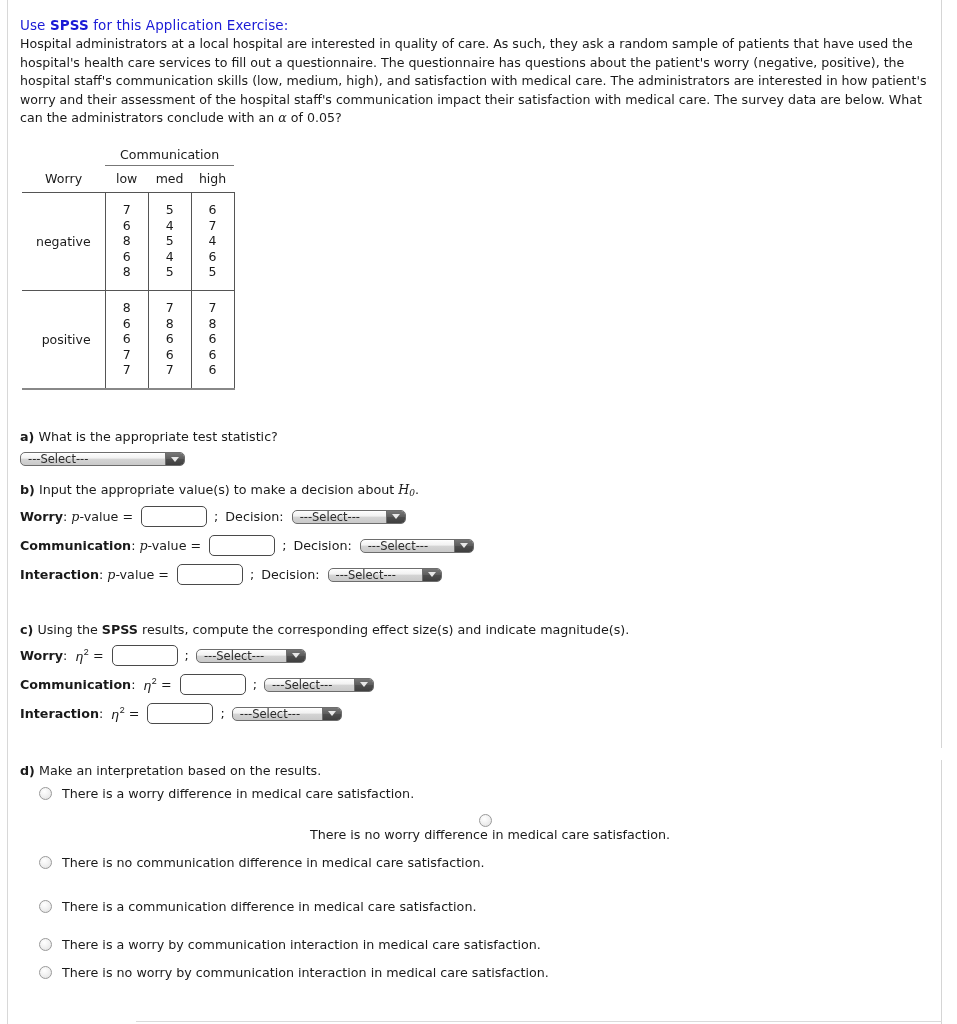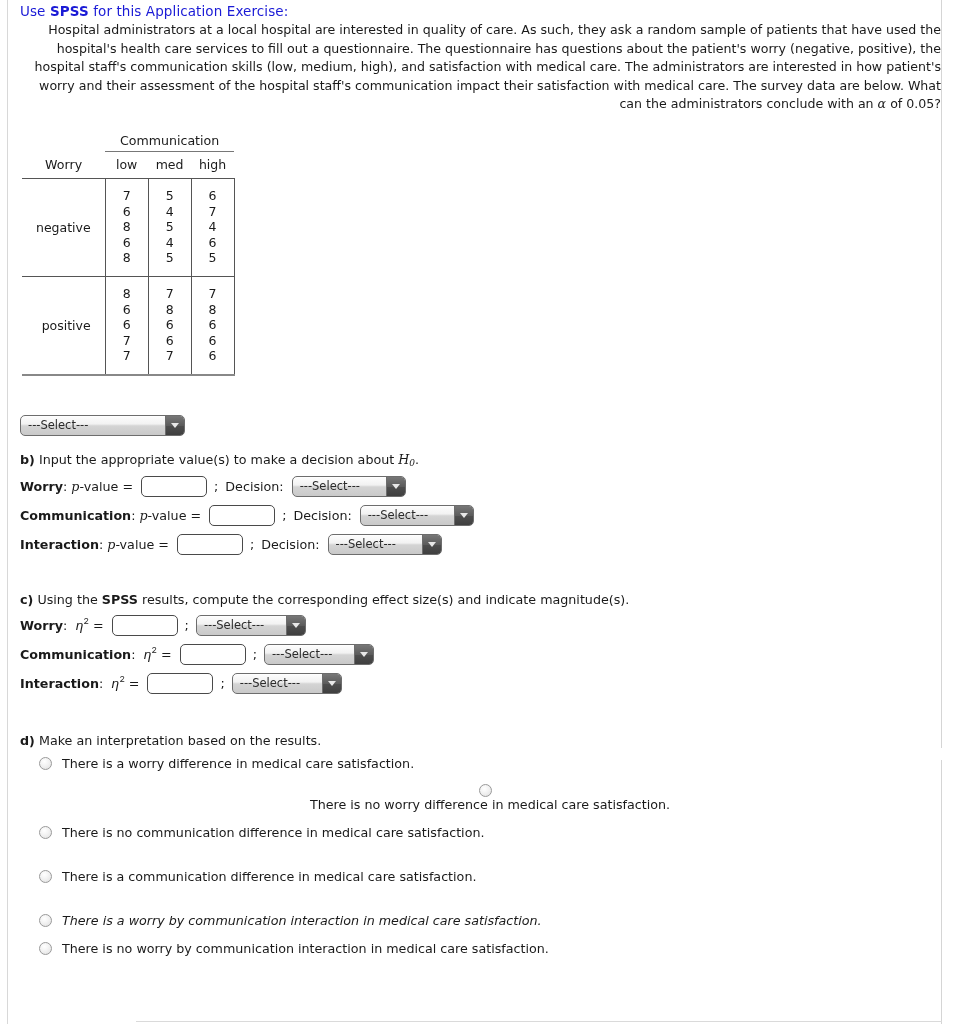--- a/index.html
+++ b/index.html
@@ -29,39 +29,38 @@
     position: absolute; left: 941px; top: 760px; width: 1px; height: 264px;
     background: #d5d5d5;
   }
   .frame-bottom {
     position: absolute; left: 136px; top: 1021px; width: 806px; height: 1px;
     background: #dadada;
   }
 
   .page { position: absolute; left: 0; top: 0; width: 957px; }
 
-  .inner { padding-left: 20px; padding-right: 16px; padding-top: 1px; }
+  .inner { padding-left: 20px; padding-right: 16px; padding-top: 15px; }
 
   
   .exercise-heading {
     color: #1a1ad6;
     font-size: 13.5px;
     margin: 2px 0 2px 0;
     font-weight: normal;
     letter-spacing: .1px;
   }
   .exercise-heading b { font-weight: bold; }
 
   .prompt {
     font-size: 12.6px;
     line-height: 18.6px;
     color: #1a1a1a;
     max-width: 922px;
     margin: 0;
-    text-align: right;
   }
   .prompt i { font-family: "DejaVu Serif", "Liberation Serif", serif; font-style: italic; }
 
   
   .table-wrap { margin-top: 19px; margin-left: 2px; position: relative; }
   table.datatable {
     border-collapse: collapse;
     font-size: 12.5px;
   }
   table.datatable td, table.datatable th { padding: 0; font-weight: normal; }
@@ -139,21 +138,21 @@
     height: 21px;
     border: 1px solid #4a4a4a;
     border-radius: 5px;
     background: #fff;
     vertical-align: middle;
   }
 
   .select {
     display: inline-flex;
     align-items: center;
-    height: 21px;
+    height: 14px;
     border: 1px solid #6d6d6d;
     border-radius: 5px;
     background: linear-gradient(to bottom, #fdfdfd 0%, #f2f2f2 42%, #d4d4d4 52%, #c9c9c9 100%);
     vertical-align: middle;
     overflow: hidden;
     position: relative;
     box-shadow: 0 1px 0 rgba(255,255,255,.6) inset;
   }
   .select .sel-text {
     padding-left: 7px;
@@ -233,20 +232,21 @@
         <td class="rowlabel">positive</td>
         <td class="datacell"><span>8<br>6<br>6<br>7<br>7</span></td>
         <td class="datacell mid"><span>7<br>8<br>6<br>6<br>7</span></td>
         <td class="datacell last"><span>7<br>8<br>6<br>6<br>6</span></td>
       </tr>
     </tbody>
         </table>
   </div>
 
   <div class="qsection" style="margin-top:39px;">
+    <div class="qlabel"><b>a)</b> <span>What is the appropriate test statistic?</span></div>
     <div style="margin-top:7px;">
       <div class="select" style="width:165px;">
         <span class="sel-text">---Select---</span>
         <span class="sel-arrow">
               <i></i>
             </span>
       </div>
     </div>
   </div>
 
@@ -363,21 +363,21 @@
       <span>There is no worry difference in medical care satisfaction.</span>
     </div>
     <div class="radio-row" style="margin-top:13px;">
       <span class="radio"></span>
       <span>There is no communication difference in medical care satisfaction.</span>
     </div>
     <div class="radio-row" style="margin-top:29px;">
       <span class="radio"></span>
       <span>There is a communication difference in medical care satisfaction.</span>
     </div>
-    <div class="radio-row" style="margin-top:29px;font-style:italic;">
+    <div class="radio-row" style="margin-top:23px;">
       <span class="radio"></span>
       <span>There is a worry by communication interaction in medical care satisfaction.</span>
     </div>
     <div class="radio-row" style="margin-top:13px;">
       <span class="radio"></span>
       <span>There is no worry by communication interaction in medical care satisfaction.</span>
     </div>
   </div>
 
 </div>

